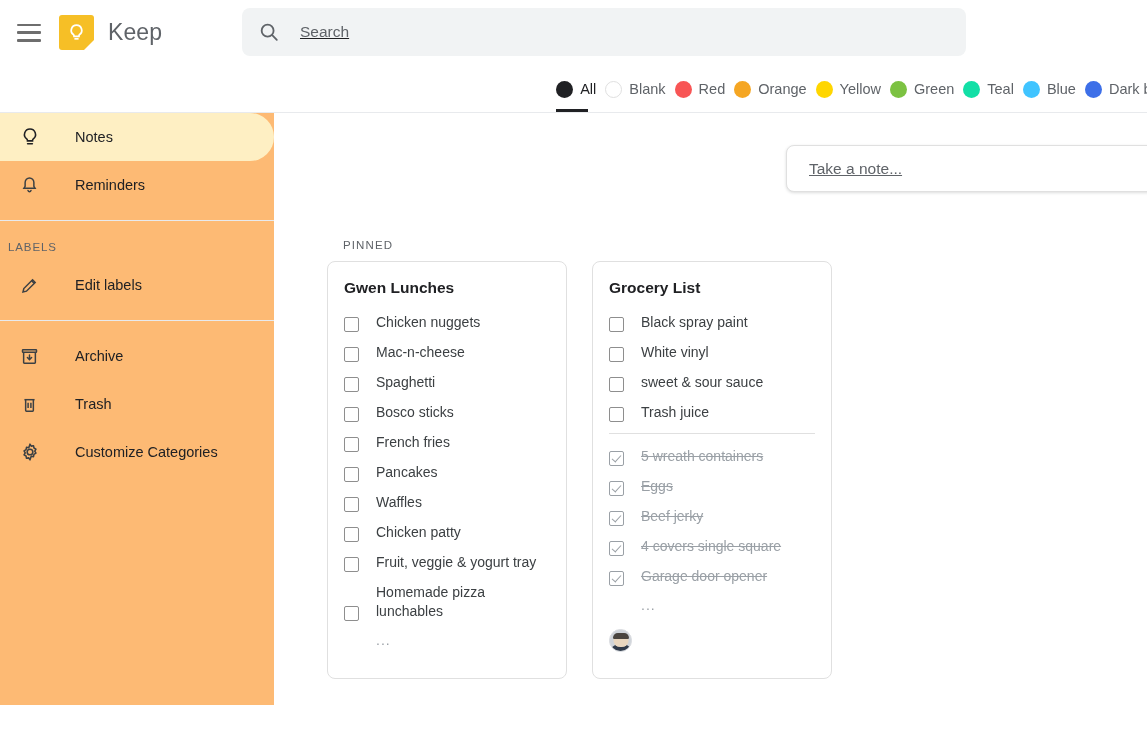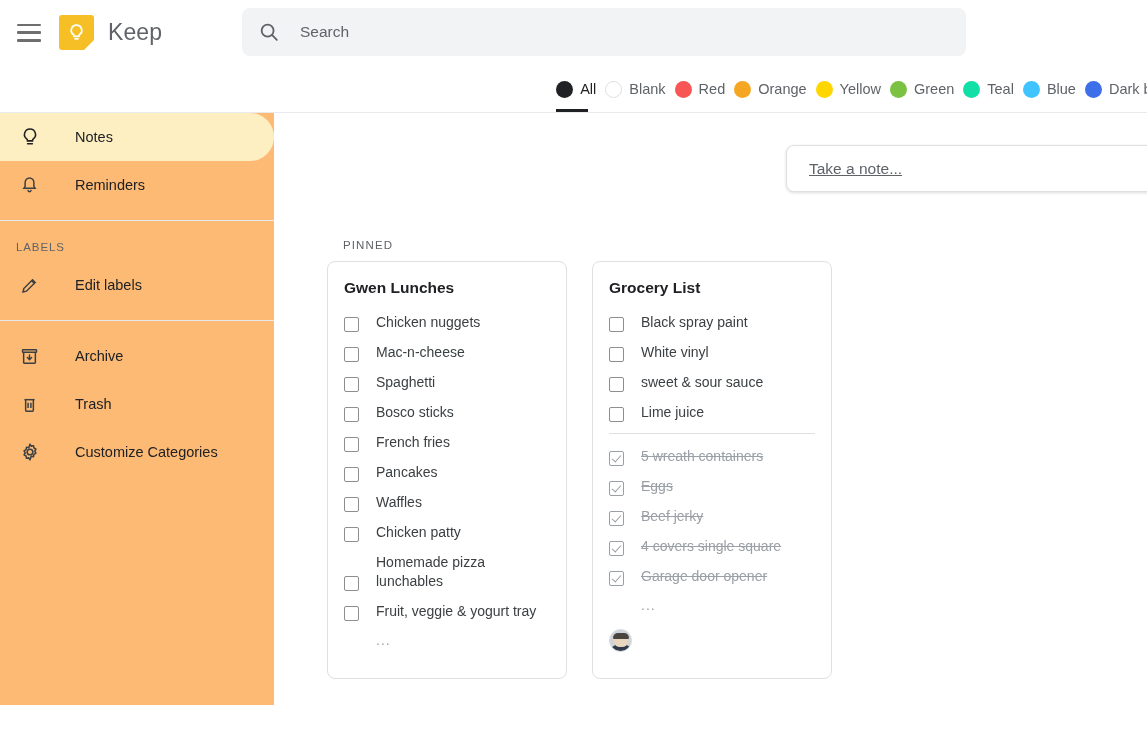--- a/index.html
+++ b/index.html
@@ -37,20 +37,21 @@
     border-color: transparent transparent #ffffff transparent;
   }
   .logo-text {
     font-size: 23px; color: #5f6368; margin-left: 14px; letter-spacing: .1px;
   }
 
   .searchbar {
     position: absolute; left: 242px; top: 8px; width: 724px; height: 48px;
     background: #F1F3F4; border-radius: 8px; display: flex; align-items: center;
     cursor: text;
+    text-decoration: underline;
   }
   .search-icon { margin-left: 16px; margin-right: 20px; display: flex; }
   .search-placeholder { font-size: 15.5px; color: #5f6368; }
 
   
   .filterrow {
     position: absolute; top: 65px; left: 0; width: 1147px; height: 48px;
     display: flex; align-items: center; justify-content: flex-end;
     padding-right: 0px;
     margin-left: 32px;
@@ -85,21 +86,21 @@
   }
   .nav-item.active { background: #FEEFC3; }
   .nav-icon {
     width: 33px; display: flex; align-items: center; justify-content: center;
     flex: none; margin-right: 29px;
   }
   .nav-label { font-size: 14.5px; color: #202124; }
   .sidebar-divider { height: 1px; background: #e8eaed; margin: 11px 0 0 0; width: 274px; }
   .labels-head {
     font-size: 11.5px; color: #5f6368; letter-spacing: .9px;
-    padding: 20px 0 8px 16px;
+    padding: 20px 0 8px 8px;
   }
   .nav-gap { height: 11px; }
 
   
   .takenote {
     position: absolute; left: 786px; top: 145px; width: 400px; height: 47px;
     background: #ffffff; border: 1px solid #e0e0e0; border-radius: 8px;
     box-shadow: 0 1px 3px rgba(60,64,67,.18);
     display: flex; align-items: center; cursor: text;
   }
@@ -349,25 +350,25 @@
       <div class="todo">
         <span class="box"></span>
         <span class="todo-text">Waffles</span>
       </div>
       <div class="todo">
         <span class="box"></span>
         <span class="todo-text">Chicken patty</span>
       </div>
       <div class="todo">
         <span class="box"></span>
+        <span class="todo-text">Fruit, veggie &amp; yogurt tray</span>
+      </div>
+      <div class="todo">
+        <span class="box"></span>
         <span class="todo-text">Homemade pizza lunchables</span>
-      </div>
-      <div class="todo">
-        <span class="box"></span>
-        <span class="todo-text">Fruit, veggie &amp; yogurt tray</span>
       </div>
 
       <div class="more-dots">...</div>
     </div>
 
     <div class="card">
       <div class="card-title">Grocery List</div>
 
       <div class="todo">
         <span class="box"></span>
@@ -376,21 +377,21 @@
       <div class="todo">
         <span class="box"></span>
         <span class="todo-text">White vinyl</span>
       </div>
       <div class="todo">
         <span class="box"></span>
         <span class="todo-text">sweet &amp; sour sauce</span>
       </div>
       <div class="todo">
         <span class="box"></span>
-        <span class="todo-text">Lime juice</span>
+        <span class="todo-text">Trash juice</span>
       </div>
 
       <div class="card-divider"></div>
 
       <div class="todo done">
         <span class="box"></span>
         <span class="todo-text">5 wreath containers</span>
       </div>
       <div class="todo done">
         <span class="box"></span>

